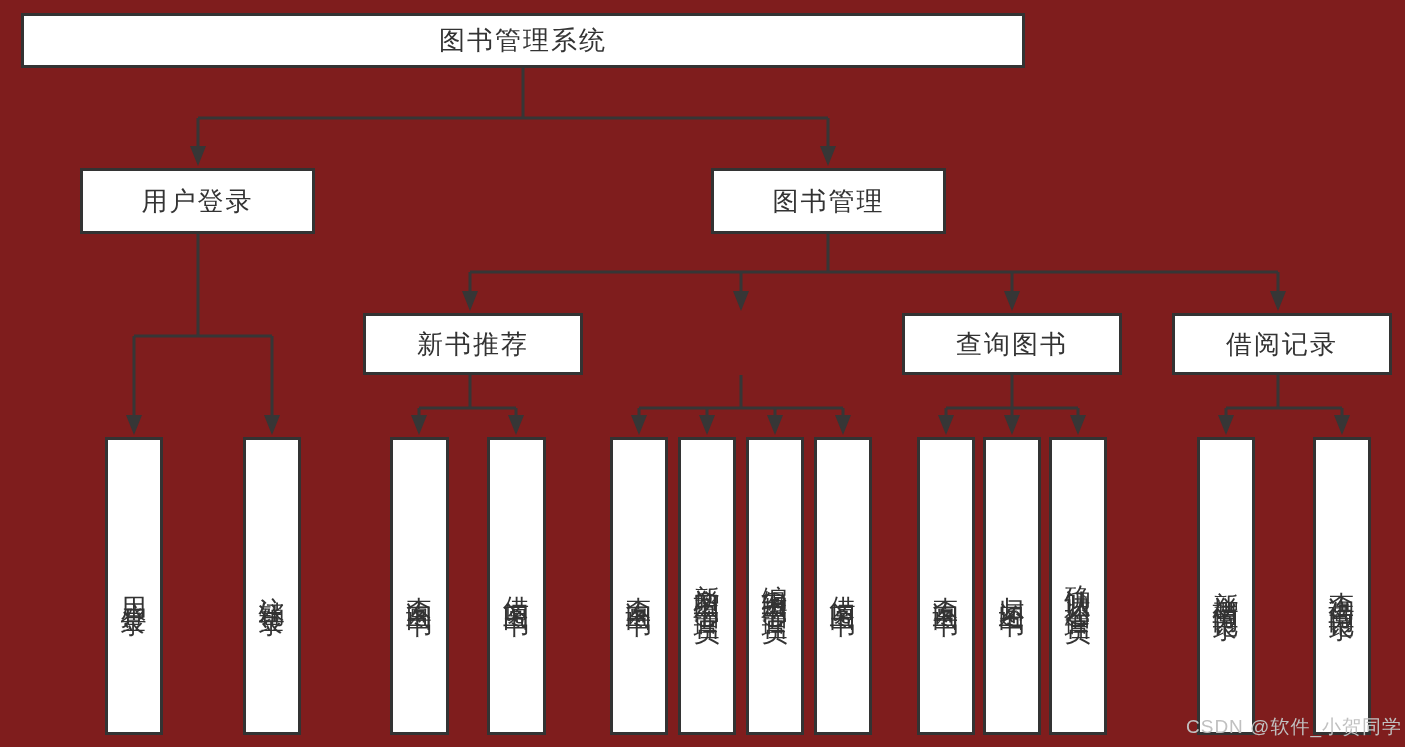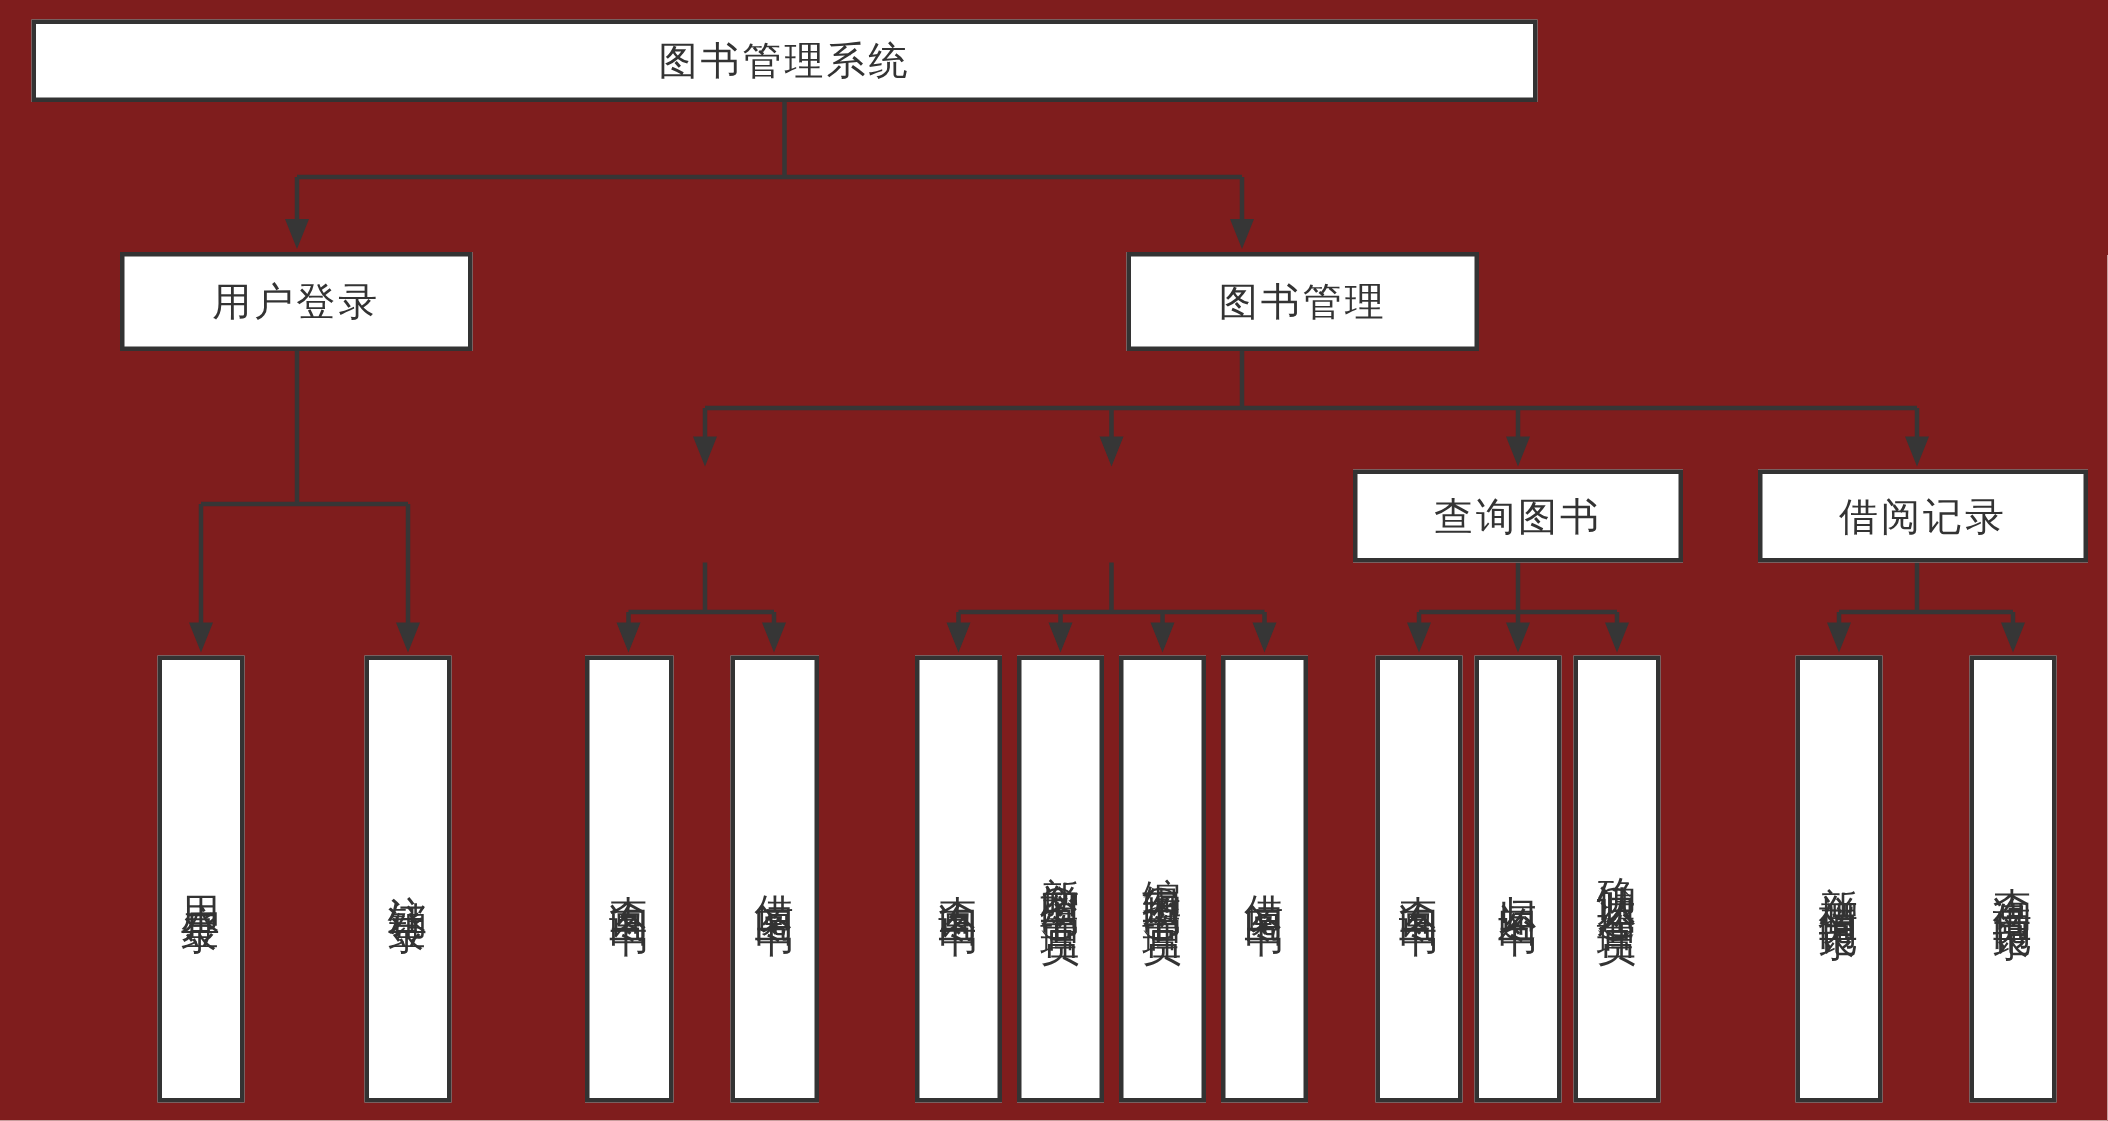--- a/index.html
+++ b/index.html
@@ -120,24 +120,27 @@
          M1334 415 L1350 415 L1342 435 Z" fill="#363636" stroke="none"></path>
   </svg>
 
   <div class="node" style="left:21px; top:13px; width:1004px; height:55px;">
     <span class="hlabel">图书管理系统</span>
   </div>
 
   <div class="node" style="left:80px; top:168px; width:235px; height:66px;">
     <span class="hlabel">用户登录</span>
   </div>
-  <div class="node" style="left:711px; top:168px; width:235px; height:66px;margin-left:40px;">
+  <div class="node" style="left:711px; top:168px; width:235px; height:66px;">
     <span class="hlabel">图书管理</span>
   </div>
 
+  <div class="node" style="left:363px; top:313px; width:220px; height:62px;">
+    <span class="hlabel">新书推荐</span>
+  </div>
   <div class="node" style="left:902px; top:313px; width:220px; height:62px;">
     <span class="hlabel">查询图书</span>
   </div>
   <div class="node" style="left:1172px; top:313px; width:220px; height:62px;">
     <span class="hlabel">借阅记录</span>
   </div>
 
   <div class="node leaf" style="left:105px; top:437px; width:58px; height:298px;">
     <span class="vlabel">用户登录</span>
   </div>
@@ -175,14 +178,15 @@
     <span class="vlabel">确认归还（管理员）</span>
   </div>
 
   <div class="node leaf" style="left:1197px; top:437px; width:58px; height:298px;">
     <span class="vlabel">新增借阅记录</span>
   </div>
   <div class="node leaf" style="left:1313px; top:437px; width:58px; height:298px;">
     <span class="vlabel">查询借阅记录</span>
   </div>
 
+  <div class="watermark">CSDN @软件_小贺同学</div>
 
 </div>
 
 </body></html>

